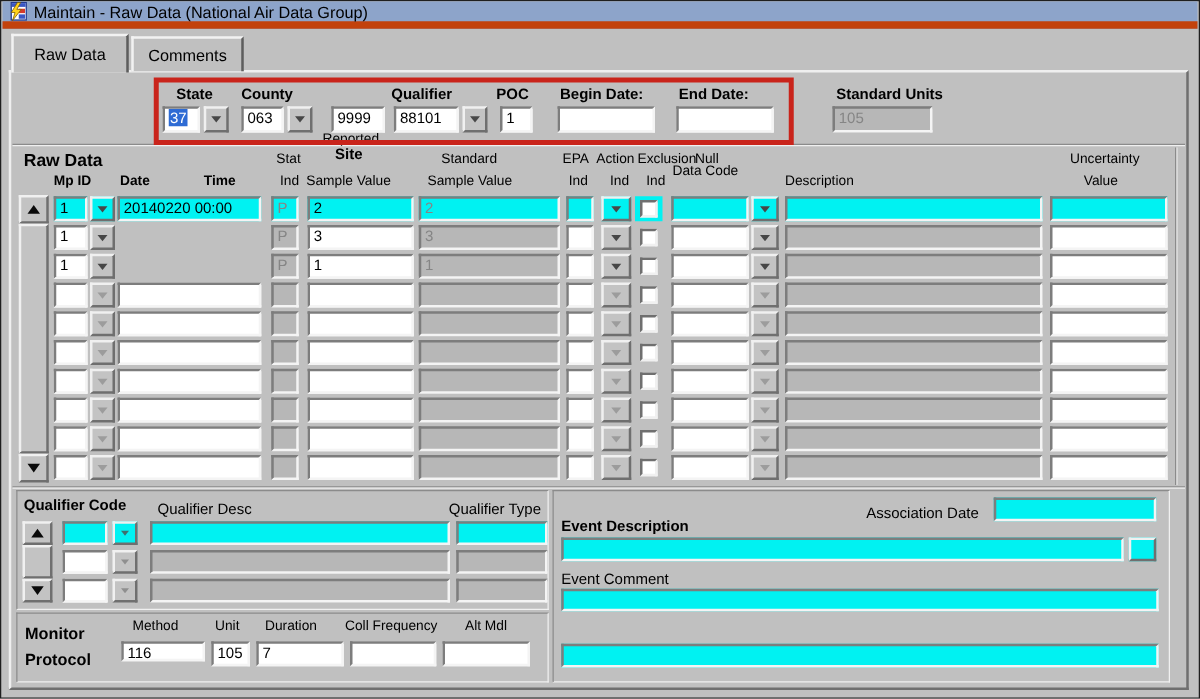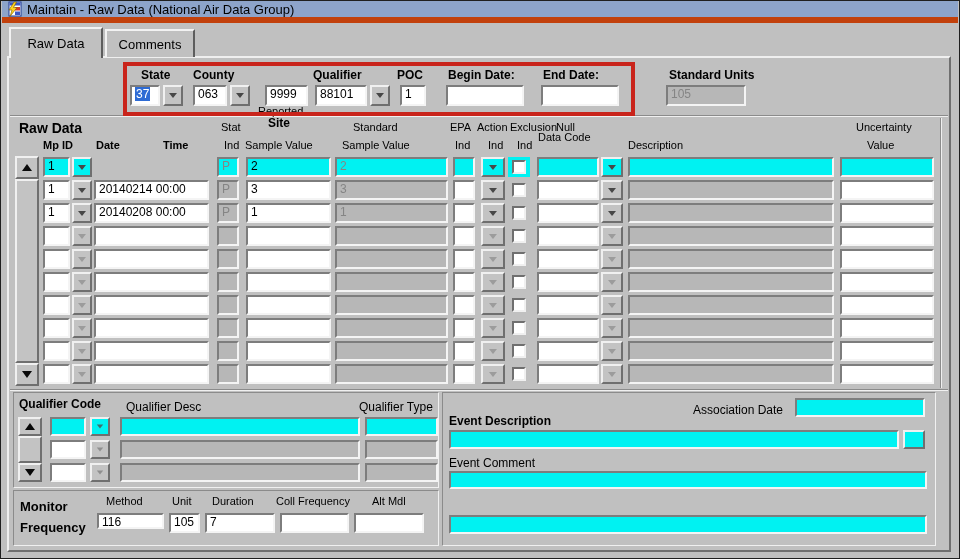--- a/index.html
+++ b/index.html
@@ -171,20 +171,21 @@
         <span class="tri-dn"></span>
       </div>
   </div>
 
   <div class="rows-host" id="rows-host">
       <div class="grid-row current" style="top: 0px;">
       <div class="cell f3d val c-mp">1</div>
       <div class="cell btn3d c-mpdd">
           <span class="tri"></span>
         </div>
+      <div class="cell f3d val c-date">20140220 00:00</div>
       <div class="cell f3d val dis c-stat">P</div>
       <div class="cell f3d val c-rep">2</div>
       <div class="cell f3d val dis c-std">2</div>
       <div class="cell f3d val c-epa"></div>
       <div class="cell btn3d c-act">
           <span class="tri"></span>
         </div>
       <div class="cell c-exc">
           <span class="checkbox"></span>
         </div>
@@ -193,21 +194,20 @@
           <span class="tri"></span>
         </div>
       <div class="cell f3d val dis c-desc"></div>
       <div class="cell f3d val c-unc"></div>
     </div>
       <div class="grid-row" style="top: 23px;">
       <div class="cell f3d val c-mp">1</div>
       <div class="cell btn3d c-mpdd">
           <span class="tri"></span>
         </div>
-      <div class="cell f3d val c-date">20140214 00:00</div>
       <div class="cell f3d val dis c-stat">P</div>
       <div class="cell f3d val c-rep">3</div>
       <div class="cell f3d val dis c-std">3</div>
       <div class="cell f3d val c-epa"></div>
       <div class="cell btn3d c-act">
           <span class="tri"></span>
         </div>
       <div class="cell c-exc">
           <span class="checkbox"></span>
         </div>
@@ -216,21 +216,20 @@
           <span class="tri"></span>
         </div>
       <div class="cell f3d val dis c-desc"></div>
       <div class="cell f3d val c-unc"></div>
     </div>
       <div class="grid-row" style="top: 46px;">
       <div class="cell f3d val c-mp">1</div>
       <div class="cell btn3d c-mpdd">
           <span class="tri"></span>
         </div>
-      <div class="cell f3d val c-date">20140208 00:00</div>
       <div class="cell f3d val dis c-stat">P</div>
       <div class="cell f3d val c-rep">1</div>
       <div class="cell f3d val dis c-std">1</div>
       <div class="cell f3d val c-epa"></div>
       <div class="cell btn3d c-act">
           <span class="tri"></span>
         </div>
       <div class="cell c-exc">
           <span class="checkbox"></span>
         </div>
@@ -440,21 +439,21 @@
             <span class="tri"></span>
           </div>
       <div class="cell f3d val dis q-desc"></div>
       <div class="cell f3d val dis q-type"></div>
     </div>
       </div>
   </div>
 
   <div class="panel" style="left:12px;top:489px;width:426px;height:56px;">
     <span class="lbl b" style="left:6px;top:8px;font-size:13px;">Monitor</span>
-    <span class="lbl b" style="left:6px;top:29px;font-size:13px;">Frequency</span>
+    <span class="lbl b" style="left:6px;top:29px;font-size:13px;">Protocol</span>
     <span class="colhdr" style="left:92px;top:4px;">Method</span>
     <span class="colhdr" style="left:158px;top:4px;">Unit</span>
     <span class="colhdr" style="left:198px;top:4px;">Duration</span>
     <span class="colhdr" style="left:262px;top:4px;">Coll Frequency</span>
     <span class="colhdr" style="left:358px;top:4px;">Alt Mdl</span>
     <div class="f3d val abs" style="left:83px;top:22px;width:67px;height:16px;">116</div>
     <div class="f3d val abs" style="left:155px;top:22px;width:31px;height:20px;">105</div>
     <div class="f3d val abs" style="left:191px;top:22px;width:70px;height:20px;">7</div>
     <div class="f3d val abs" style="left:266px;top:22px;width:69px;height:20px;"></div>
     <div class="f3d val abs" style="left:340px;top:22px;width:70px;height:20px;"></div>

